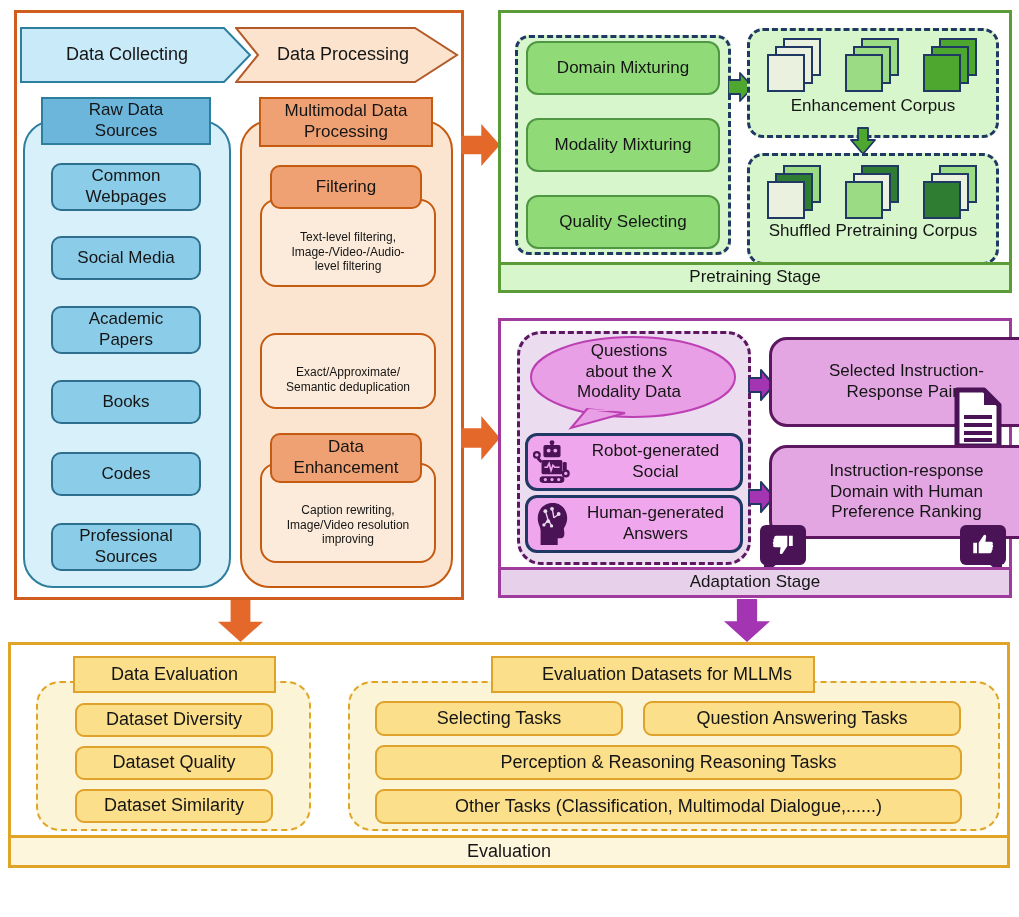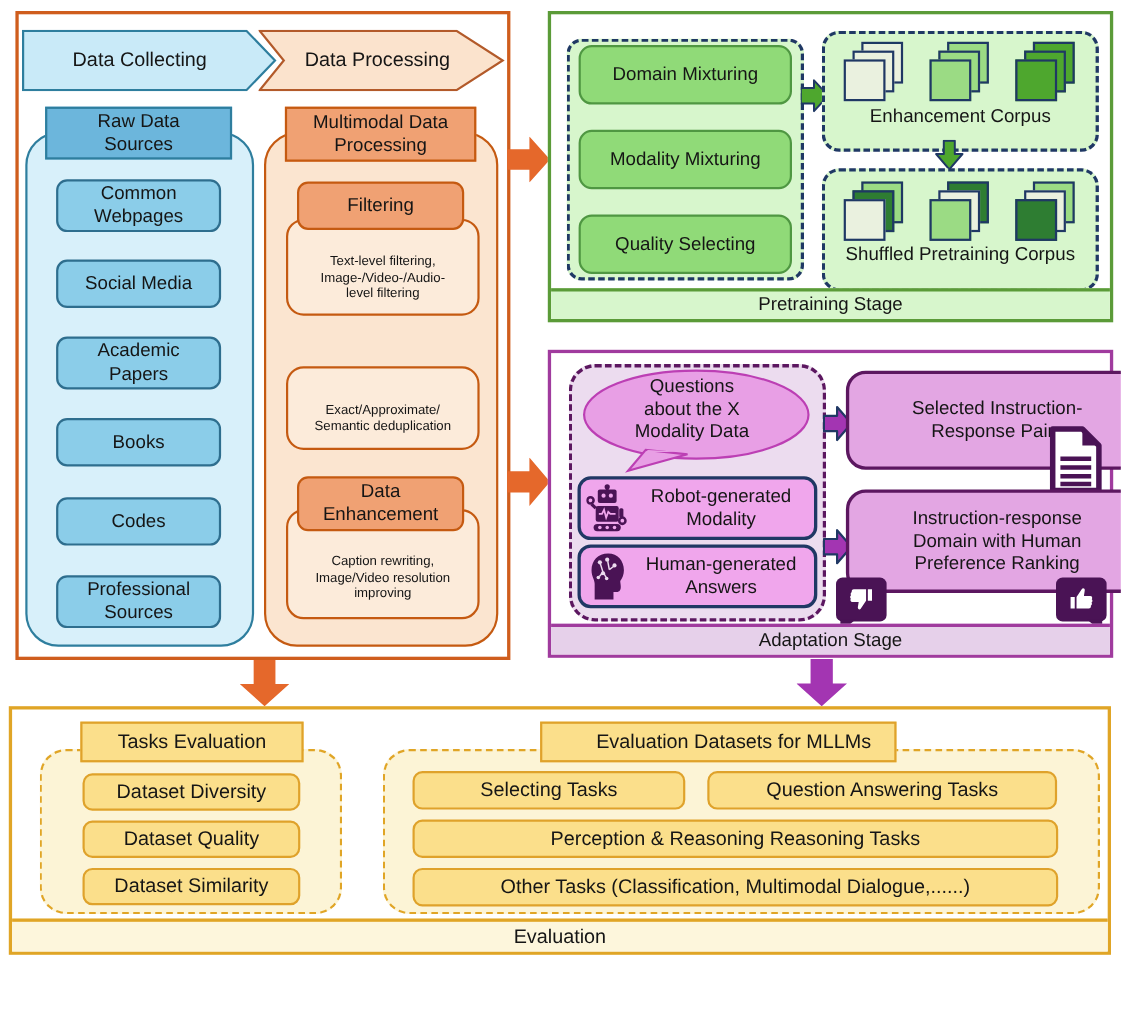--- a/index.html
+++ b/index.html
@@ -195,21 +195,21 @@
           <circle cx="23.5" cy="11" r="2" fill="#F0A6EC"></circle>
         <path d="M9 23 L5 19" stroke="#4A1355" stroke-width="3"></path>
         <circle cx="4" cy="15.5" r="3" fill="none" stroke="#4A1355" stroke-width="2.4"></circle>
         <circle cx="34.5" cy="35" r="3" fill="none" stroke="#4A1355" stroke-width="2.4"></circle>
         <polyline points="12,28.5 15,28.5 17,24.5 19,32 21,26.5 23,28.5 28,28.5" fill="none" stroke="#F0A6EC" stroke-width="1.7"></polyline>
         <circle cx="13" cy="41.5" r="1.7" fill="#F0A6EC"></circle>
           <circle cx="20" cy="41.5" r="1.7" fill="#F0A6EC"></circle>
           <circle cx="27" cy="41.5" r="1.7" fill="#F0A6EC"></circle>
       </svg>
       <div class="t" style="flex:1;font-size:17px;">Robot-generated
-Modality</div>
+Social</div>
     </div>
 
     <div class="abs ans-box" style="top:174px;">
       <svg width="38" height="46" viewBox="0 0 40 46" style="margin-left:5px;flex:none;">
         <path d="M21 1 C11 1 5 8 5 17 C5 23 8 26 8 30 L8 45 L26 45 L26 38 L29 38 C32 38 33 36 33 33 C33 31 32.5 29.5 32.5 27.5 C34.5 24.5 36 21 36 17 C36 8 30 1 21 1 Z" fill="#4A1355"></path>
         <g stroke="#ECDCEF" stroke-width="1.4" fill="none">
           <path d="M13.5 11 L16 19"></path>
             <path d="M20.5 8.5 L22 16.5"></path>
             <path d="M26 13.5 L22 16.5"></path>
           <path d="M16 19 L19 24"></path>
@@ -262,21 +262,21 @@
         <path d="M3 10 h3.5 v9.5 H3 Z M8 19.5 V10 L12.5 3.2 C13.3 2 15.2 2.8 14.9 4.4 L14.2 9 H19.5 C21 9 21.6 10.6 20.8 11.7 C21.6 12.3 21.6 13.9 20.6 14.5 C21.2 15.2 21 16.7 20 17.2 C20.4 18.5 19.5 19.5 18.2 19.5 Z" fill="#fff"></path>
       </svg>
     </div>
 
     <div class="abs p-foot flexc t">Adaptation Stage</div>
   </div>
 
   <div class="abs yellow-panel">
 
     <div class="abs y-dash" style="left:25px;top:36px;width:275px;height:150px;"></div>
-    <div class="abs y-head flexc t" style="left:62px;top:11px;width:203px;height:37px;">Tasks Evaluation</div>
+    <div class="abs y-head flexc t" style="left:62px;top:11px;width:203px;height:37px;">Data Evaluation</div>
     <div class="abs y-btn flexc t" style="left:64px;top:58px;width:198px;height:34px;">Dataset Diversity</div>
     <div class="abs y-btn flexc t" style="left:64px;top:101px;width:198px;height:34px;">Dataset Quality</div>
     <div class="abs y-btn flexc t" style="left:64px;top:144px;width:198px;height:34px;">Dataset Similarity</div>
 
     <div class="abs y-dash" style="left:337px;top:36px;width:652px;height:150px;"></div>
     <div class="abs y-head flexc t" style="left:480px;top:11px;width:324px;height:37px;padding-left:28px;">Evaluation Datasets for MLLMs</div>
     <div class="abs y-btn flexc t" style="left:364px;top:56px;width:248px;height:35px;">Selecting Tasks</div>
     <div class="abs y-btn flexc t" style="left:632px;top:56px;width:318px;height:35px;">Question Answering Tasks</div>
     <div class="abs y-btn flexc t" style="left:364px;top:100px;width:587px;height:35px;">Perception &amp; Reasoning Reasoning Tasks</div>
     <div class="abs y-btn flexc t" style="left:364px;top:144px;width:587px;height:35px;">Other Tasks (Classification, Multimodal Dialogue,......)</div>

